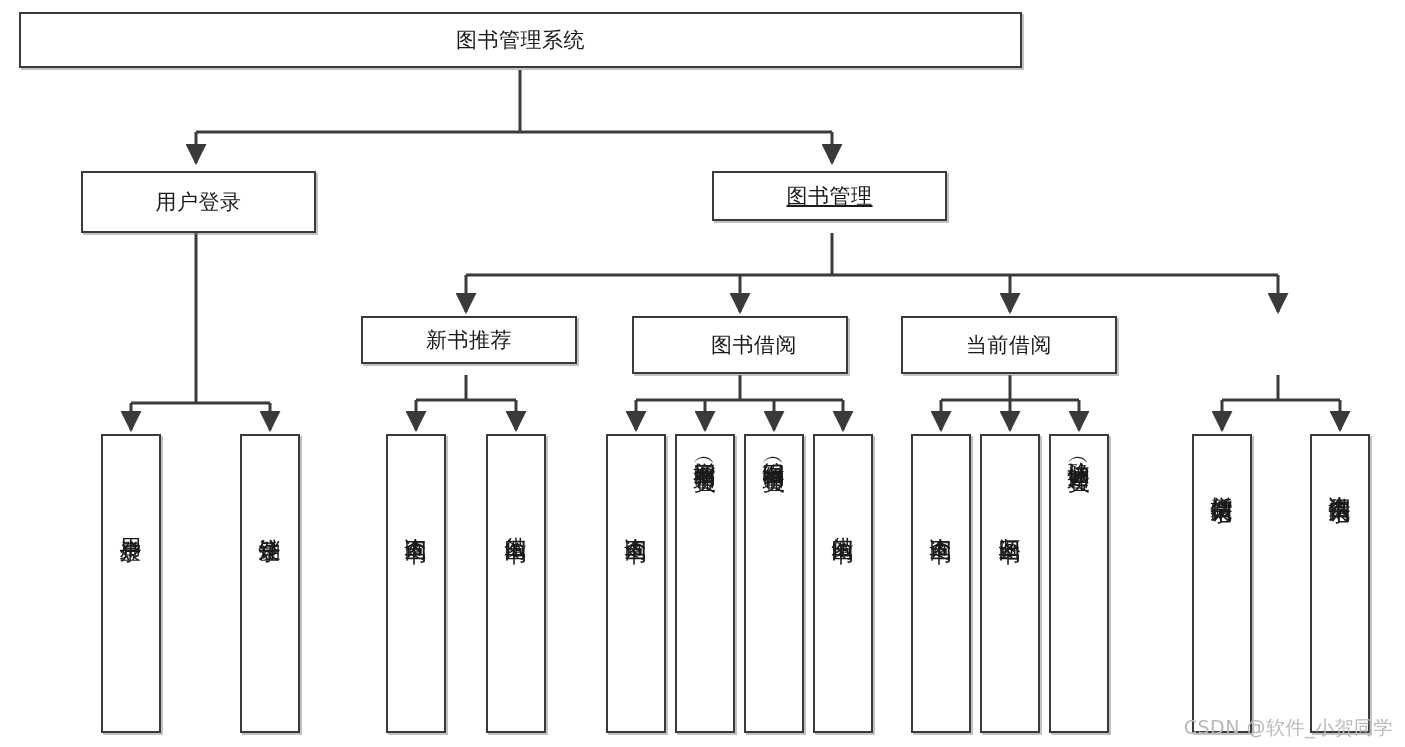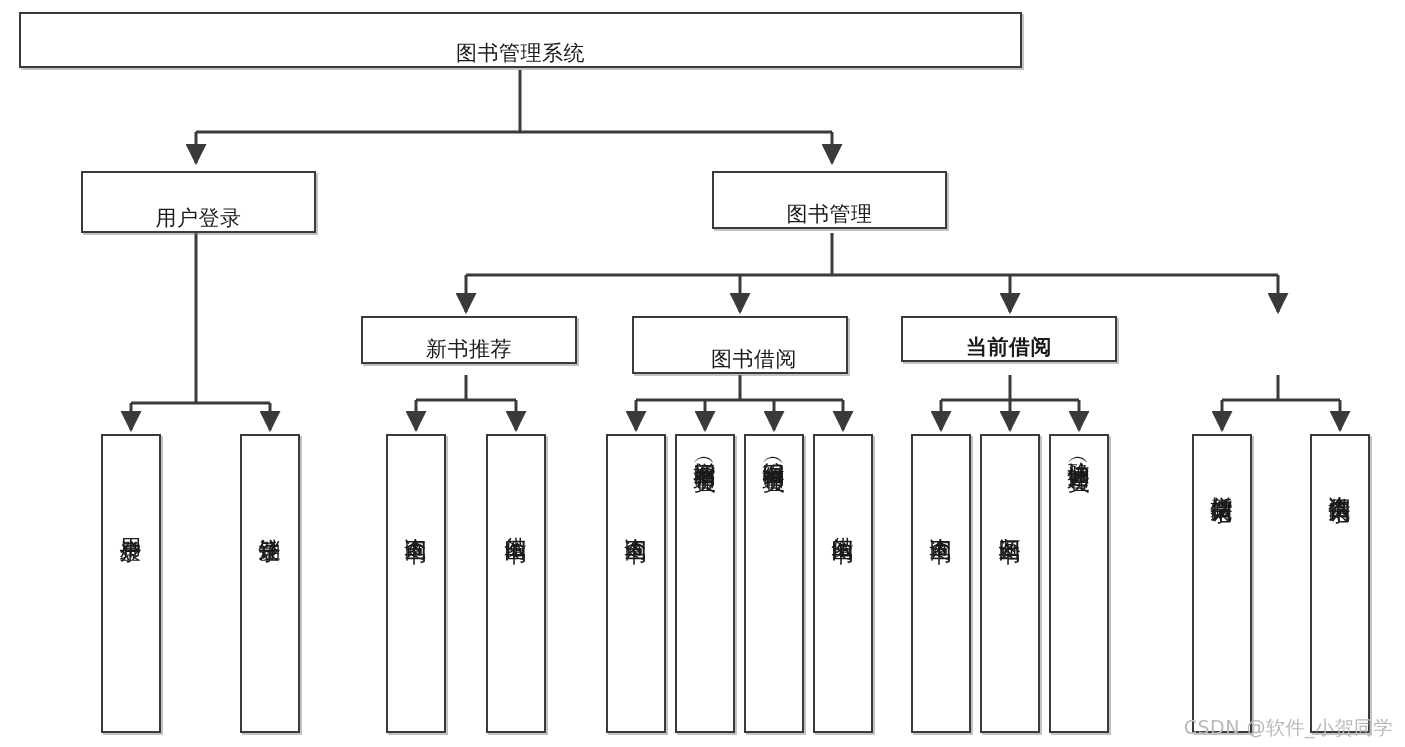--- a/index.html
+++ b/index.html
@@ -25,21 +25,21 @@
     height: 747px;
     pointer-events: none;
   }
   .node {
     position: absolute;
     box-sizing: border-box;
     background: #ffffff;
     border: 2px solid #3a3a3a;
     box-shadow: 2px 2px 0 rgba(120,120,120,0.45);
     display: flex;
-    align-items: flex-end;
+    align-items: center;
     justify-content: center;
     color: #1a1a1a;
   }
   .node-label {
     display: block;
     text-align: center;
     line-height: 1.18;
     letter-spacing: 0.5px;
   }
   .node.horiz .node-label {
@@ -124,31 +124,31 @@
     </g>
   </svg>
 
   <div class="node horiz" style="left:19px; top:12px; width:1003px; height:56px;">
     <span class="node-label">图书管理系统</span>
   </div>
 
   <div class="node horiz" style="left:81px; top:171px; width:235px; height:62px;">
     <span class="node-label">用户登录</span>
   </div>
-  <div class="node horiz" style="left:712px; top:171px; width:235px; height:58px;">
+  <div class="node horiz" style="left:712px; top:171px; width:235px; height:50px;text-decoration:underline;">
     <span class="node-label">图书管理</span>
   </div>
 
   <div class="node horiz" style="left:361px; top:316px; width:216px; height:48px;">
     <span class="node-label">新书推荐</span>
   </div>
   <div class="node horiz" style="left:632px; top:316px; width:216px; height:58px;padding-left:28px;">
     <span class="node-label">图书借阅</span>
   </div>
-  <div class="node horiz" style="left:901px; top:316px; width:216px; height:46px;font-weight:bold;">
+  <div class="node horiz" style="left:901px; top:316px; width:216px; height:58px;">
     <span class="node-label">当前借阅</span>
   </div>
 
   <div class="node vert" style="left:101px; top:434px; width:60px; height:299px; padding-top:84px;">
     <span class="node-label">用户登录</span>
   </div>
   <div class="node vert" style="left:240px; top:434px; width:60px; height:299px; padding-top:84px;">
     <span class="node-label">注销登录</span>
   </div>
 

